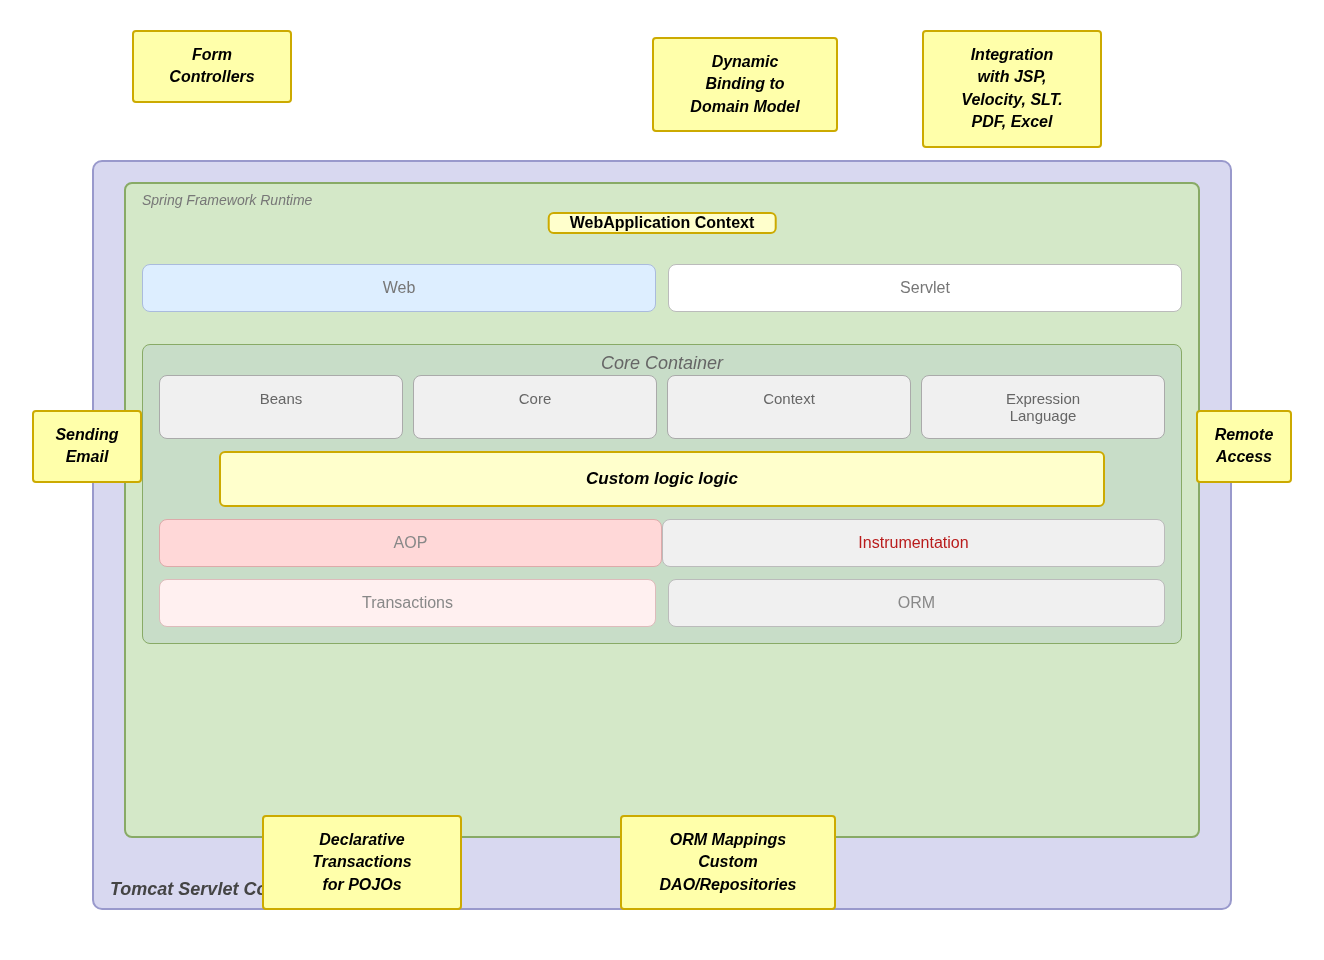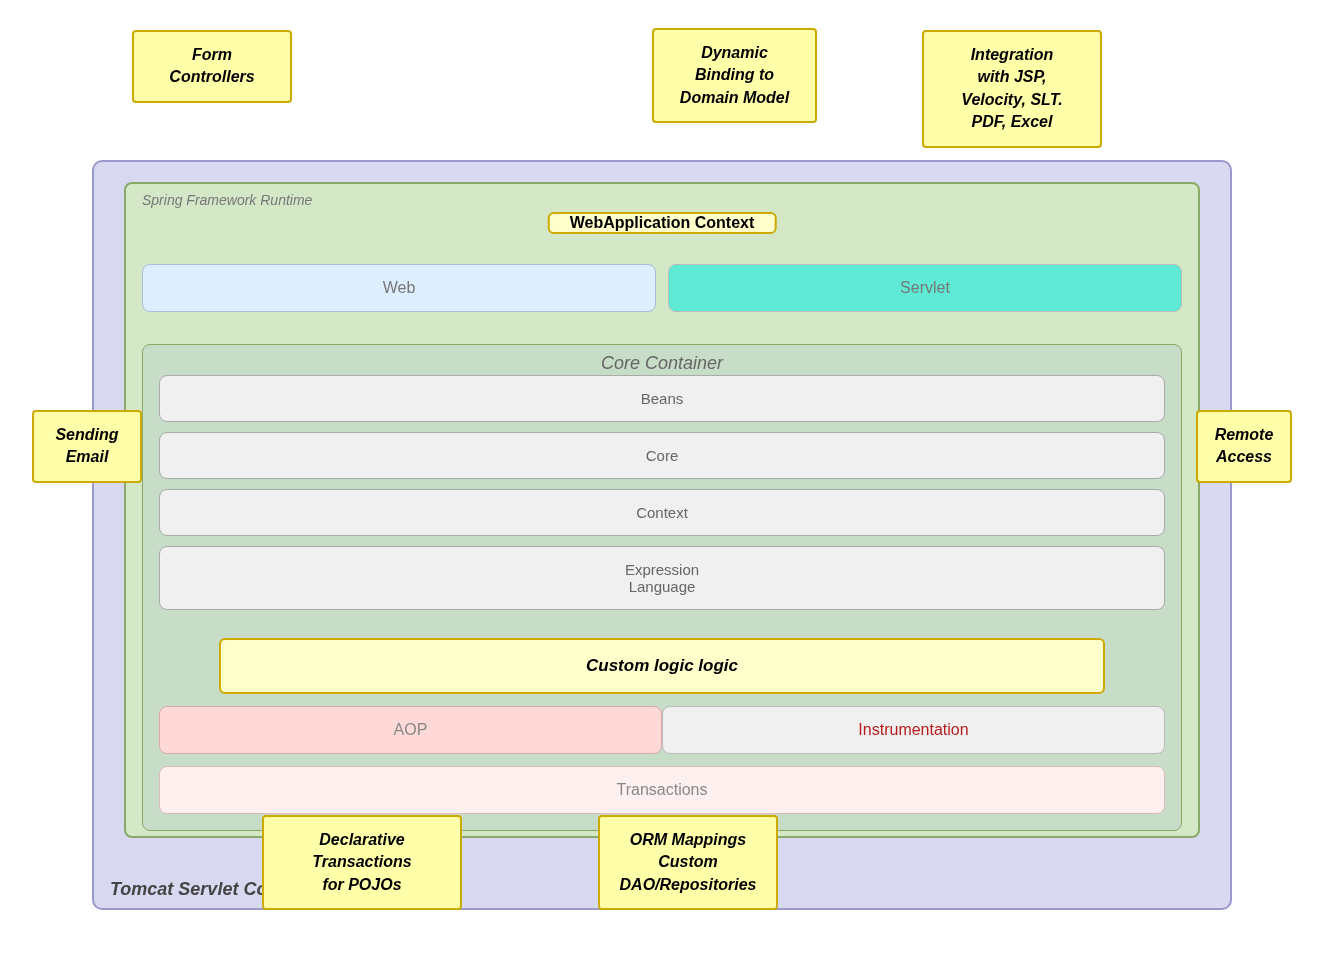--- a/index.html
+++ b/index.html
@@ -93,21 +93,21 @@
       border: 1.5px solid #aabbdd;
       border-radius: 8px;
       padding: 14px 10px;
       text-align: center;
       font-size: 16px;
       color: #777;
     }
 
     .servlet-box {
       flex: 1;
-      background: #5eead4;
+      background: #ffffff;
       border: 1.5px solid #bbbbbb;
       border-radius: 8px;
       padding: 14px 10px;
       text-align: center;
       font-size: 16px;
       color: #777;
     }
 
     
     .core-container {
@@ -128,22 +128,21 @@
       transform: translateX(-50%);
       font-size: 18px;
       color: #666;
       font-style: italic;
       white-space: nowrap;
     }
 
     .core-modules-row {
       display: flex;
       gap: 10px;
-      margin-bottom: 28px;
-      flex-direction: column;
+      margin-bottom: 12px;
     }
 
     .core-module-box {
       flex: 1;
       background: #f0f0f0;
       border: 1.5px solid #aaaaaa;
       border-radius: 8px;
       padding: 14px 6px;
       text-align: center;
       font-size: 15px;
@@ -239,23 +238,23 @@
       width: 160px;
     }
 
     .sticky-multipart {
       top: 10px;
       left: 400px;
       width: 140px;
     }
 
     .sticky-dynamic-binding {
-      top: 8px;
+      top: 17px;
       left: 620px;
-      width: 165px;
+      width: 186px;
     }
 
     .sticky-integration {
       top: 10px;
       left: 890px;
       width: 180px;
     }
 
     .sticky-sending-email {
       top: 390px;
@@ -270,22 +269,22 @@
     }
 
     .sticky-declarative-tx {
       bottom: 30px;
       left: 230px;
       width: 200px;
     }
 
     .sticky-orm-mappings {
       bottom: 30px;
-      left: 566px;
-      width: 180px;
+      left: 588px;
+      width: 216px;
       font-style: italic;
     }
 
   </style>
 </head>
 <body>
 
 <div class="diagram-wrapper">
 
   <div class="tomcat-container">
@@ -335,20 +334,23 @@
           </div>
           <div class="instrumentation-box">
             <span>Instrumentation</span>
           </div>
         </div>
 
         <div class="tx-orm-row">
           <div class="transactions-box">
             <span>Transactions</span>
           </div>
+          <div class="orm-box">
+            <span>ORM</span>
+          </div>
         </div>
       </div>
 
     </div>
   </div>
 
   <div class="sticky-box sticky-form-controllers">
     <span>Form<br>Controllers</span>
   </div>
 

